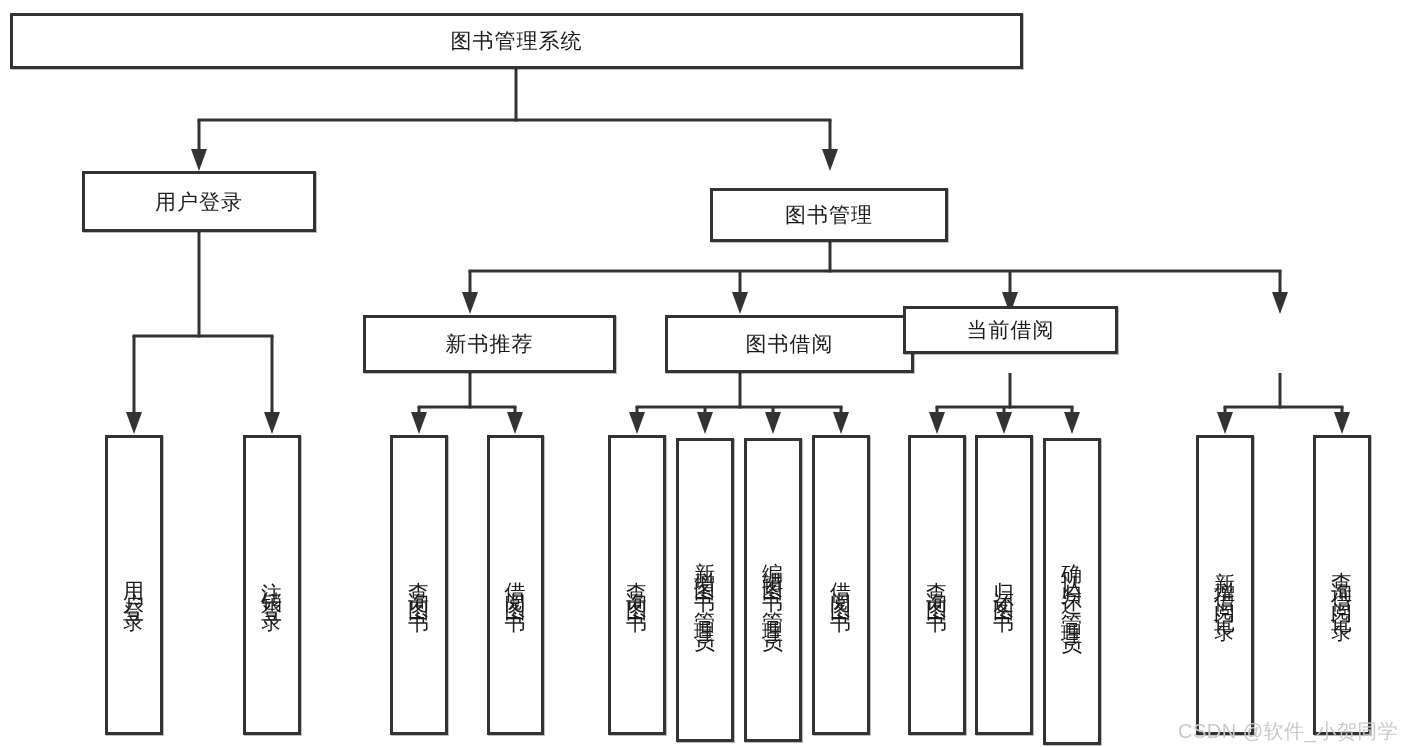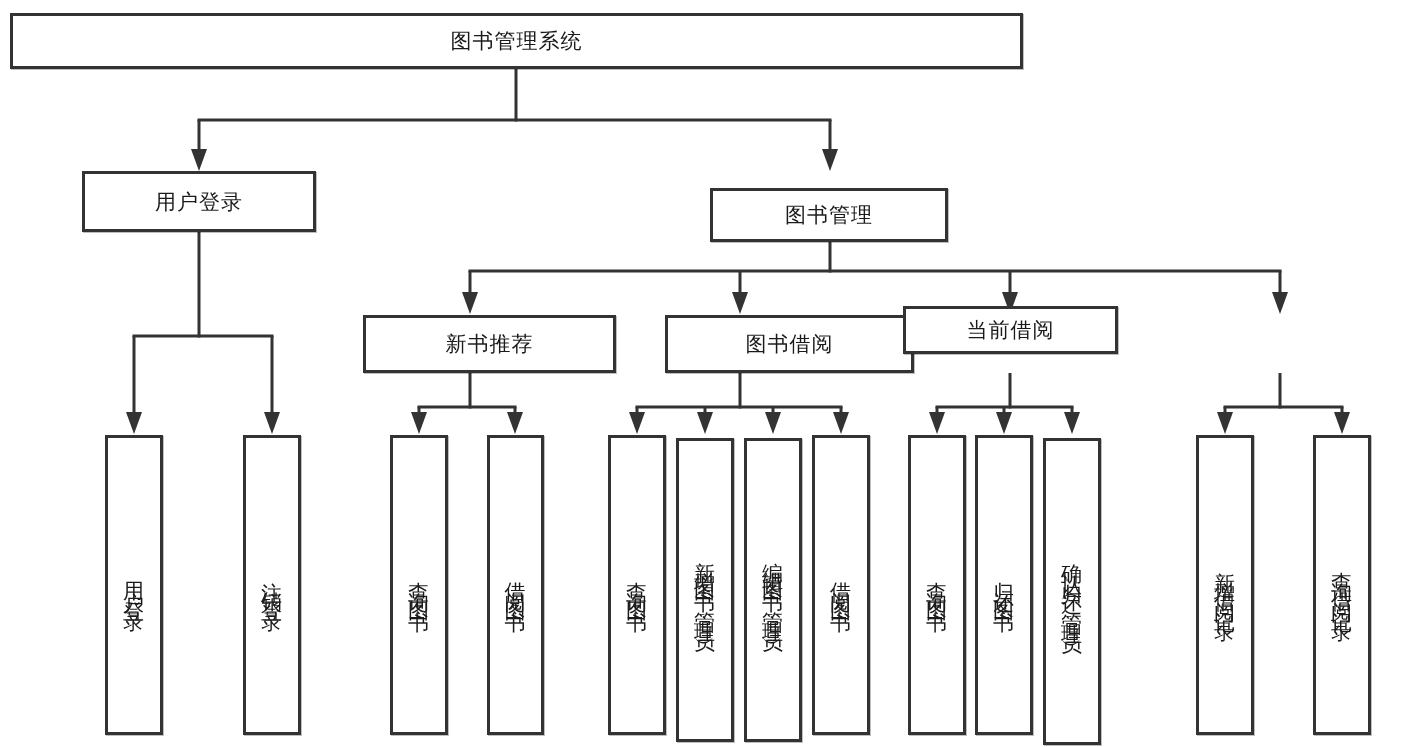--- a/index.html
+++ b/index.html
@@ -176,13 +176,14 @@
   <div id="lf-br-2" class="vnode">编辑图书（管理员）</div>
   <div id="lf-br-3" class="vnode">借阅图书</div>
 
   <div id="lf-cu-0" class="vnode">查询图书</div>
   <div id="lf-cu-1" class="vnode">归还图书</div>
   <div id="lf-cu-2" class="vnode">确认归还（管理员）</div>
 
   <div id="lf-re-0" class="vnode">新增借阅记录</div>
   <div id="lf-re-1" class="vnode">查询借阅记录</div>
 
+  <div id="watermark">CSDN @软件_小贺同学</div>
 </div>
 
 </body></html>

